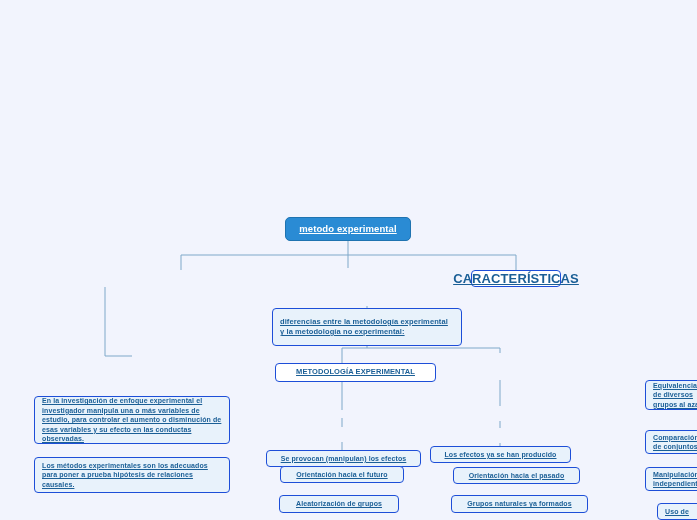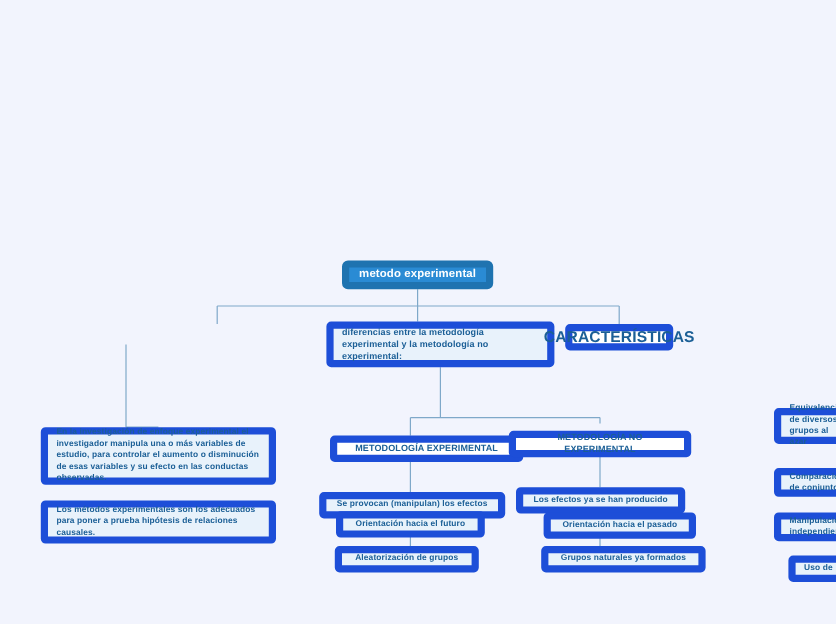--- a/index.html
+++ b/index.html
@@ -16,47 +16,49 @@
   }
   #canvas {
     position: absolute;
     left: 0; top: 0;
     width: 697px;
     height: 520px;
   }
   .node {
     position: absolute;
     box-sizing: border-box;
-    border: 6px solid #1d4ed8;
+    border: 1px solid #1d4ed8;
     border-radius: 4px;
     background: #ffffff;
     color: #1b5f96;
     font-size: 8px;
     font-weight: bold;
     line-height: 1.35;
     padding: 5px 7px;
     display: flex;
     align-items: center;
     justify-content: center;
     text-align: center;
     letter-spacing: 0.1px;
+    text-decoration: underline;
   }
   .node.root {
     background: #2a8bd4;
     border-color: #1f73b0;
     color: #ffffff;
     font-size: 9.5px;
     border-radius: 5px;
   }
   .node.left-align {
     text-align: left;
     justify-content: flex-start;
   }
   .node.fill-light {
     background: #e8f2fb;
+    margin-top: 40px;
   }
   svg line, svg path {
     stroke: #7fa8c9;
     stroke-width: 1;
     fill: none;
   }
 </style>
 </head>
 <body>
 
@@ -95,21 +97,20 @@
   <div class="node left-align fill-light" style="left:272px;top:268px;width:190px;height:38px;font-size:7.5px;">diferencias entre la metodología experimental y la metodología no experimental:</div>
 
   <div class="node" style="left:471px;top:270px;width:90px;height:17px;font-size:13px;">CARACTERÍSTICAS</div>
 
   <div class="node left-align fill-light" style="left:34px;top:356px;width:196px;height:48px;font-size:7px;">En la investigación de enfoque experimental el investigador manipula una o más variables de estudio, para controlar el aumento o disminución de esas variables y su efecto en las conductas observadas.</div>
 
   <div class="node left-align fill-light" style="left:34px;top:417px;width:196px;height:36px;font-size:7px;">Los métodos experimentales son los adecuados para poner a prueba hipótesis de relaciones causales.</div>
 
   <div class="node" style="left:275px;top:363px;width:161px;height:19px;font-size:7.5px;">METODOLOGÍA EXPERIMENTAL</div>
 
-  <div class="node" style="left:424px;top:359px;width:152px;height:20px;font-size:7.5px;">METODOLOGÍA NO EXPERIMENTAL</div>
 
   <div class="node fill-light" style="left:266px;top:410px;width:155px;height:17px;font-size:7px;">Se provocan (manipulan) los efectos</div>
 
   <div class="node fill-light" style="left:280px;top:426px;width:124px;height:17px;font-size:7px;">Orientación hacia el futuro</div>
 
   <div class="node fill-light" style="left:279px;top:455px;width:120px;height:18px;font-size:7px;">Aleatorización de grupos</div>
 
   <div class="node fill-light" style="left:430px;top:406px;width:141px;height:17px;font-size:7px;">Los efectos ya se han producido</div>
 
   <div class="node fill-light" style="left:453px;top:427px;width:127px;height:17px;font-size:7px;">Orientación hacia el pasado</div>

